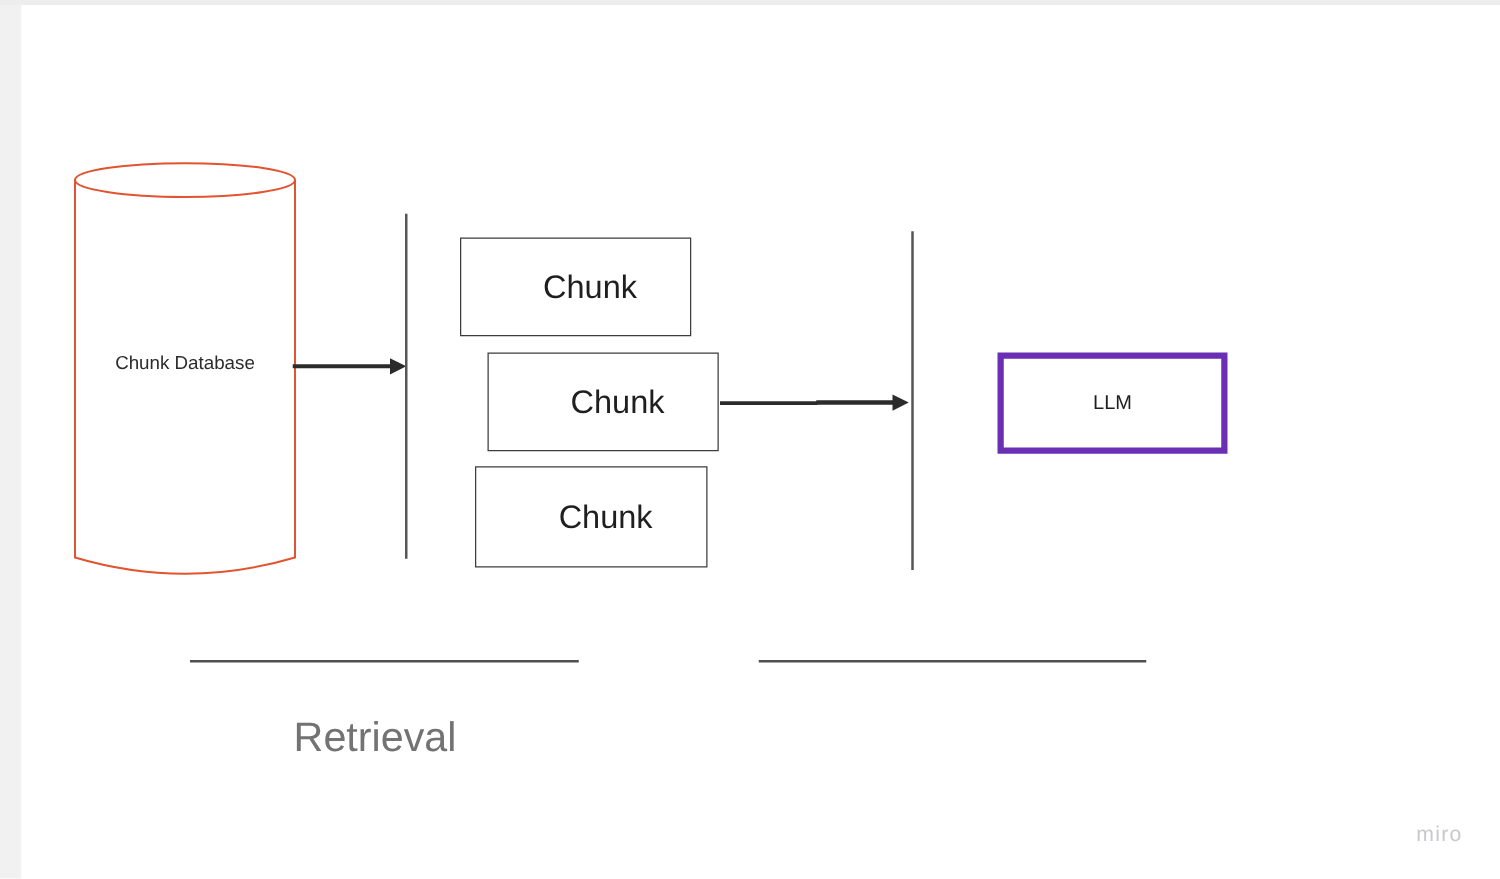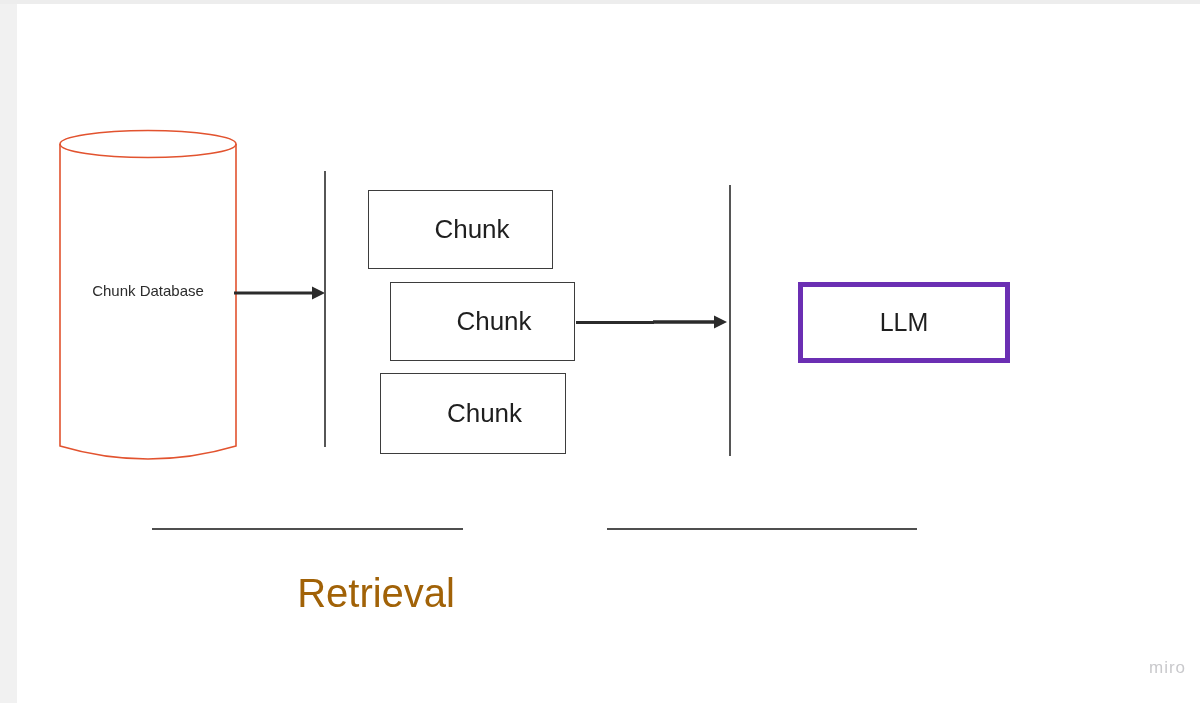--- a/index.html
+++ b/index.html
@@ -56,27 +56,27 @@
     padding-left: 23px;
   }
   .chunk-1 { left: 368px; top: 190px; width: 185px; height: 79px; }
   .chunk-2 { left: 390px; top: 282px; width: 185px; height: 79px; }
   .chunk-3 { left: 380px; top: 373px; width: 186px; height: 81px; }
 
   
   .llm-box {
     box-sizing: border-box;
     left: 798px; top: 282px;
-    width: 212px; height: 81px;
+    width: 184px; height: 81px;
     border: 5px solid #6b2fb3;
     background: #ffffff;
     display: flex;
     align-items: center;
     justify-content: center;
-    font-size: 25px;
+    font-size: 16px;
     color: #1f1f1f;
   }
 
   
   .vline {
     width: 2px;
     background: #565656;
   }
   .vline-1 { left: 324px; top: 171px; height: 276px; }
   .vline-2 { left: 729px; top: 185px; height: 271px; }
@@ -84,39 +84,38 @@
   
   .hline {
     height: 2px;
     background: #4f4f4f;
   }
   .hline-retrieval { left: 152px; top: 528px; width: 311px; }
   .hline-synthesis { left: 607px; top: 528px; width: 310px; }
 
   
   .stage-label {
-    text-align: right;
-    font-size: 40px;
-    color: #a16207;
+    text-align: center;
+    font-size: 33px;
+    color: #737373;
     width: 310px;
   }
   .stage-retrieval { left: 145px; top: 571px; }
   .stage-synthesis { left: 600px; top: 571px; }
 
   
   .arrow-1 { left: 234px; top: 283px; width: 92px; height: 20px; }
   .arrow-2 { left: 576px; top: 312px; width: 152px; height: 20px; }
 
   
   .watermark {
     left: 1133px; top: 658px;
     font-size: 17px;
     letter-spacing: 1px;
     color: #c9c9cc;
-    margin-left: 16px;
   }
 </style>
 </head>
 <body>
 
 <div id="board">
 
   <div class="abs edge-left"></div>
   <div class="abs edge-top"></div>
 

